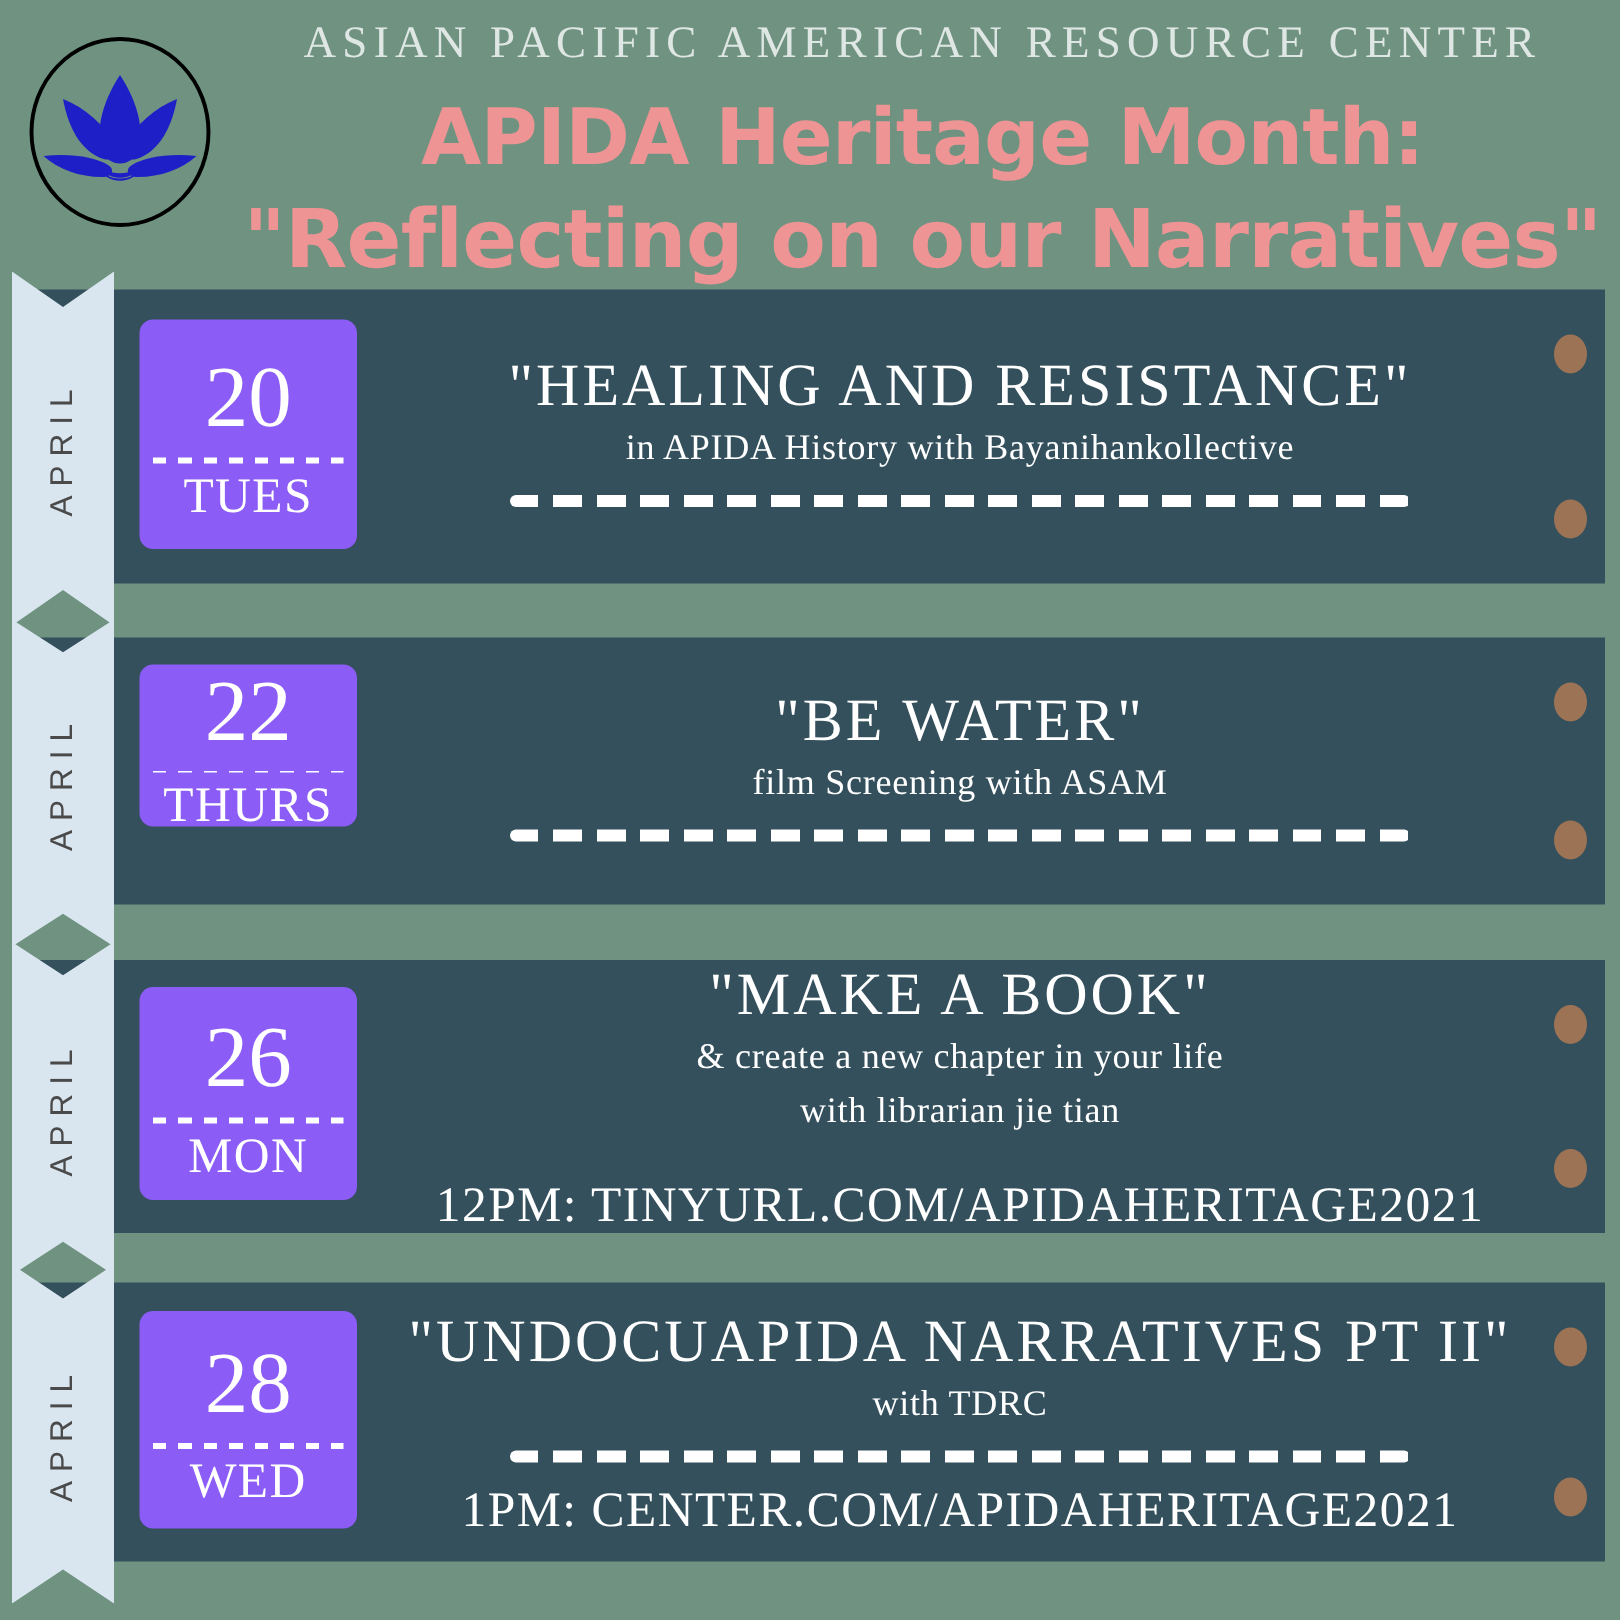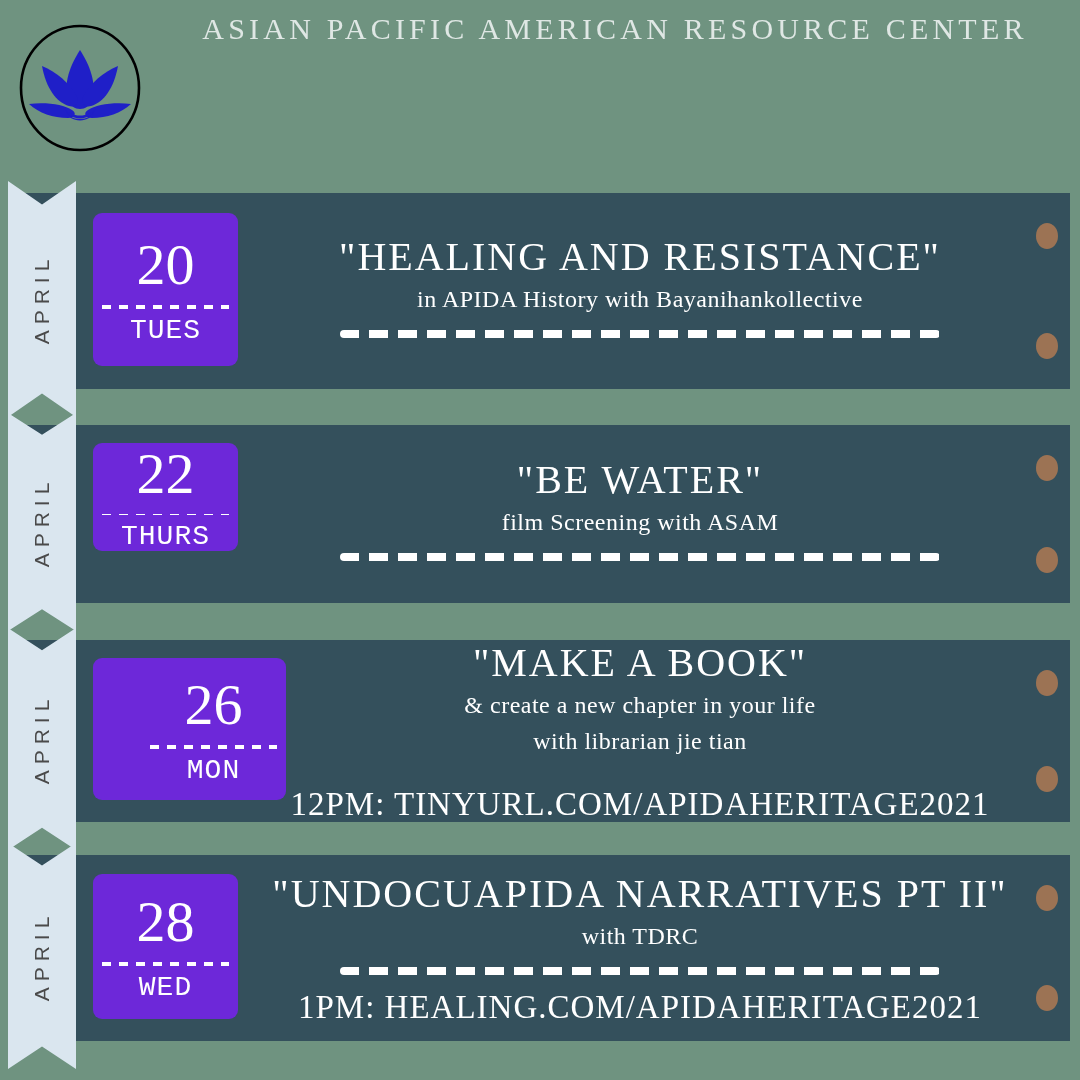--- a/index.html
+++ b/index.html
@@ -94,21 +94,21 @@
     font-family: "Liberation Sans", sans-serif;
     font-size: 21px;
     letter-spacing: 6px;
     white-space: nowrap;
   }
 
   .date-card {
     position: absolute;
     left: 93px;
     width: 145px;
-    background: #6d28d9;
+    background: #8b5cf6;
     border-radius: 9px;
     z-index: 4;
     display: flex;
     flex-direction: column;
     align-items: center;
     justify-content: center;
     color: #ffffff;
   }
   .date-num {
     font-family: "Liberation Serif", serif;
@@ -117,22 +117,22 @@
     font-weight: 400;
   }
   .date-sep {
     width: 88%;
     height: 4px;
     margin: 9px 0 8px 0;
     background-image: repeating-linear-gradient(to right,
         #ffffff 0 9px, transparent 9px 17px);
   }
   .date-dow {
-    font-family: Liberation Mono, monospace;
-    font-size: 28px;
+    font-family: Liberation Serif, serif;
+    font-size: 33px;
     line-height: 28px;
     letter-spacing: 1px;
   }
 
   .details {
     position: absolute;
     left: 250px;
     width: 780px;
     top: 0;
     height: 100%;
@@ -201,20 +201,24 @@
         <path d="M15 82 C34 80 50 83 58 88 C63 91 61 96 54 96 C39 96 25 91 15 82 Z"></path>
         <path d="M117 82 C98 80 82 83 74 88 C69 91 71 96 78 96 C93 96 107 91 117 82 Z"></path>
         <path d="M50 86 C56 100 76 100 82 86 C76 96 56 96 50 86 Z"></path>
         <path d="M52 88 C54 102 78 102 80 88 C78 100 54 100 52 88 Z"></path>
       </g>
     </svg>
   </div>
 
   <div class="org-name">ASIAN PACIFIC AMERICAN RESOURCE CENTER</div>
 
+  <div class="main-title">
+    <div>APIDA Heritage Month:</div>
+    <div class="line2">"Reflecting on our Narratives"</div>
+  </div>
 </div>
 
 <div id="events-container">
     <div class="event-row" style="top: 193px; height: 196px;">
       <div class="card"></div>
       <div class="punch top"></div>
       <div class="punch bottom"></div>
       <div class="ribbon" style="height: 236px;">
         <div class="ribbon-label">APRIL</div>
       </div>
@@ -247,21 +251,21 @@
         <div class="ev-dash"></div>
       </div>
     </div>
     <div class="event-row" style="top: 640px; height: 182px;">
       <div class="card"></div>
       <div class="punch top"></div>
       <div class="punch bottom"></div>
       <div class="ribbon" style="height: 222px;">
         <div class="ribbon-label">APRIL</div>
       </div>
-      <div class="date-card" style="top: 18px; height: 142px; padding-left: 48px;">
+      <div class="date-card" style="top: 18px; height: 142px;">
         <div class="date-num">26</div>
         <div class="date-sep"></div>
         <div class="date-dow">MON</div>
       </div>
       <div class="details">
         <div class="ev-title">"MAKE A BOOK"</div>
         <div class="ev-sub">&amp; create a new chapter in your life</div>
         <div class="ev-sub">with librarian jie tian</div>
         <div class="ev-dash"></div>
         <div class="ev-link">12PM: TINYURL.COM/APIDAHERITAGE2021</div>
@@ -276,16 +280,16 @@
       </div>
       <div class="date-card" style="top: 19px; height: 145px;">
         <div class="date-num">28</div>
         <div class="date-sep"></div>
         <div class="date-dow">WED</div>
       </div>
       <div class="details">
         <div class="ev-title">"UNDOCUAPIDA NARRATIVES PT II"</div>
         <div class="ev-sub">with TDRC</div>
         <div class="ev-dash"></div>
-        <div class="ev-link">1PM: HEALING.COM/APIDAHERITAGE2021</div>
+        <div class="ev-link">1PM: CENTER.COM/APIDAHERITAGE2021</div>
       </div>
     </div>
   </div>
 
 </body></html>

